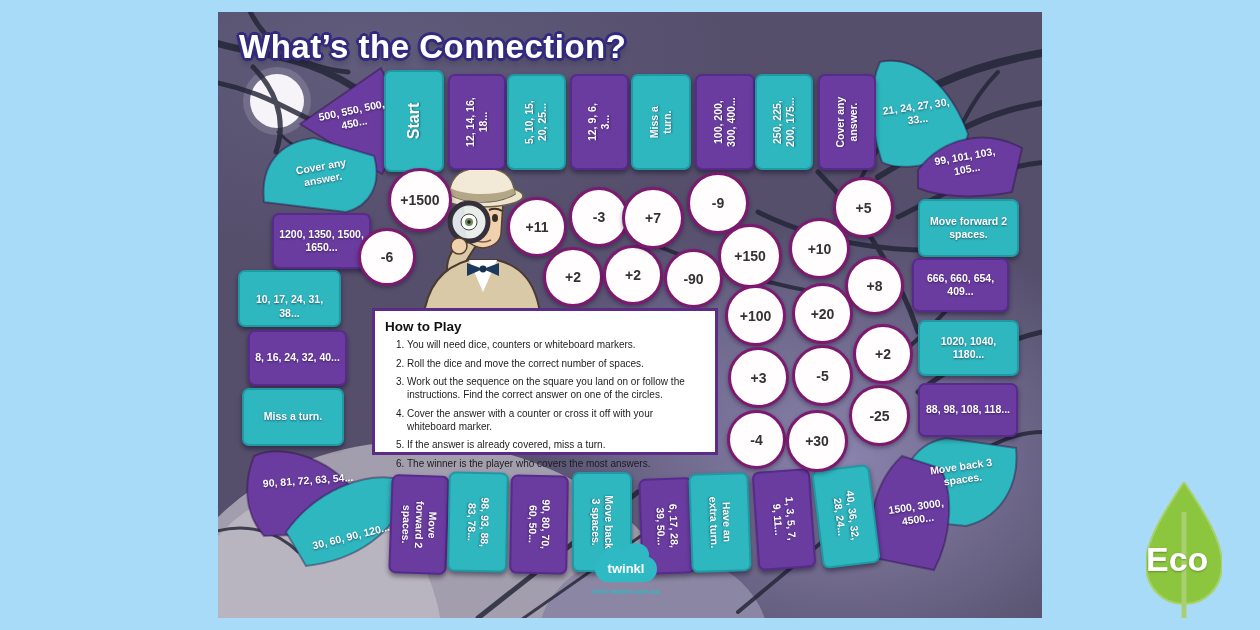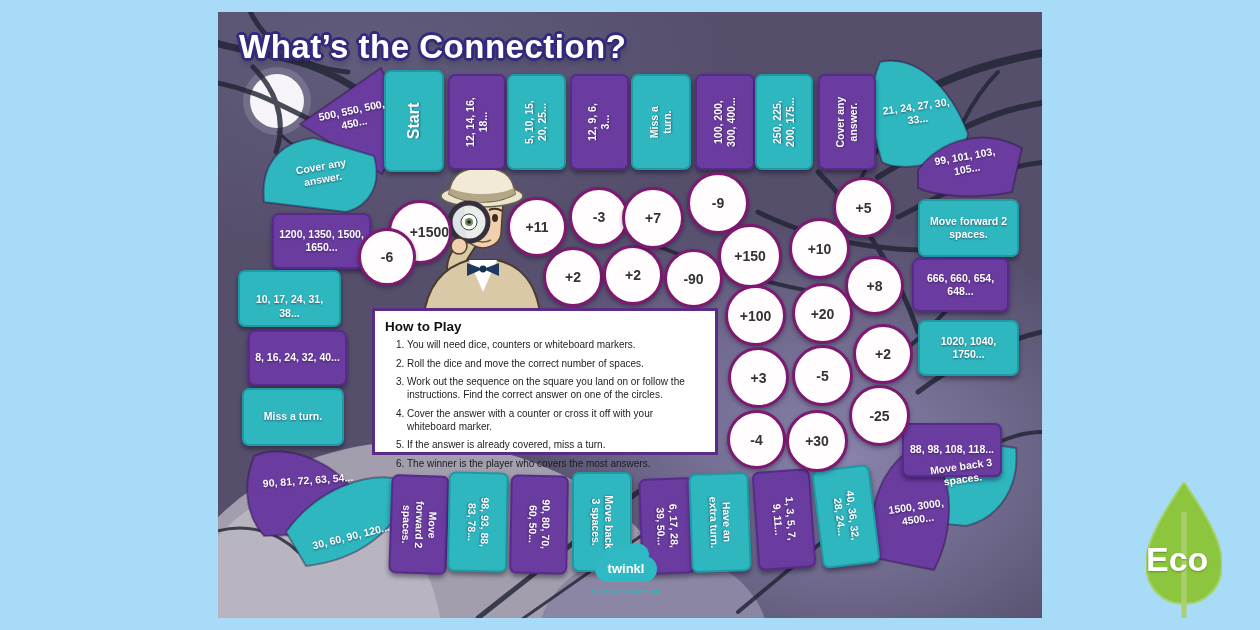--- a/index.html
+++ b/index.html
@@ -131,26 +131,26 @@
         <span class="lbl lbl-v" style="width:84px;">250, 225, 200, 175...</span>
       </div>
     <div class="sq purple" style="left:600px;top:62px;width:54px;height:92px;">
         <span class="lbl lbl-v" style="width:84px;">Cover any answer.</span>
       </div>
 
     <div class="sq teal" style="left:700px;top:187px;width:97px;height:54px;">
         <span class="lbl" style="width:86px;">Move forward 2 spaces.</span>
       </div>
     <div class="sq purple" style="left:694px;top:246px;width:93px;height:50px;">
-        <span class="lbl" style="width:86px;">666, 660, 654, 648...</span>
+        <span class="lbl" style="width:86px;">666, 660, 654, 409...</span>
       </div>
     <div class="sq teal" style="left:700px;top:308px;width:97px;height:52px;">
-        <span class="lbl" style="width:80px;">1020, 1040, 1750...</span>
-      </div>
-    <div class="sq purple" style="left:684px;top:371px;width:96px;height:50px;margin-top:40px;">
+        <span class="lbl" style="width:80px;">1020, 1040, 1180...</span>
+      </div>
+    <div class="sq purple" style="left:700px;top:371px;width:96px;height:50px;">
         <span class="lbl" style="width:86px;">88, 98, 108, 118...</span>
       </div>
 
     <div class="sq purple" style="left:30px;top:201px;width:95px;height:52px;margin-left:24px;">
         <span class="lbl" style="width:86px;">1200, 1350, 1500, 1650...</span>
       </div>
     <div class="sq teal" style="left:20px;top:258px;width:99px;height:53px;">
         <span class="lbl" style="width:86px;margin-top:16px;">10, 17, 24, 31, 38...</span>
       </div>
     <div class="sq purple" style="left:30px;top:318px;width:95px;height:52px;">
@@ -200,21 +200,21 @@
       <path d="M32,24 C34,4 46,-2 65,-2 C84,-2 96,4 98,24 C88,30 76,32 65,32 C54,32 42,30 32,24 Z" fill="#f2ead6" stroke="#6b6148" stroke-width="1.5"></path>
       <path d="M33,18 C50,26 80,26 97,18 L98,24 C88,30 76,32 65,32 C54,32 42,30 32,24 Z" fill="#b4a788"></path>
       <circle cx="52" cy="52" r="19" fill="#e8f0f0" fill-opacity=".92" stroke="#35303c" stroke-width="5"></circle>
       <circle cx="52" cy="52" r="8" fill="#ffffff" stroke="#444444" stroke-width="1"></circle>
       <circle cx="52" cy="52" r="4" fill="#6e8b5e"></circle>
       <circle cx="52" cy="52" r="1.8" fill="#222222"></circle>
       <line x1="46" y1="69" x2="42" y2="76" stroke="#35303c" stroke-width="4"></line>
       <circle cx="42" cy="76" r="8" fill="#f1d1ad" stroke="#53402f" stroke-width="1.5"></circle>
     </svg>
 
-    <div class="circle" style="left:170px;top:188px;width:58px;height:58px;justify-content:flex-end;">
+    <div class="circle" style="left:170px;top:156px;width:58px;height:58px;">
         <span>+1500</span>
       </div>
     <div class="circle" style="left:140px;top:216px;width:52px;height:52px;">
         <span>-6</span>
       </div>
     <div class="circle" style="left:289px;top:185px;width:54px;height:54px;">
         <span>+11</span>
       </div>
     <div class="circle" style="left:351px;top:175px;width:54px;height:54px;">
         <span>-3</span>

